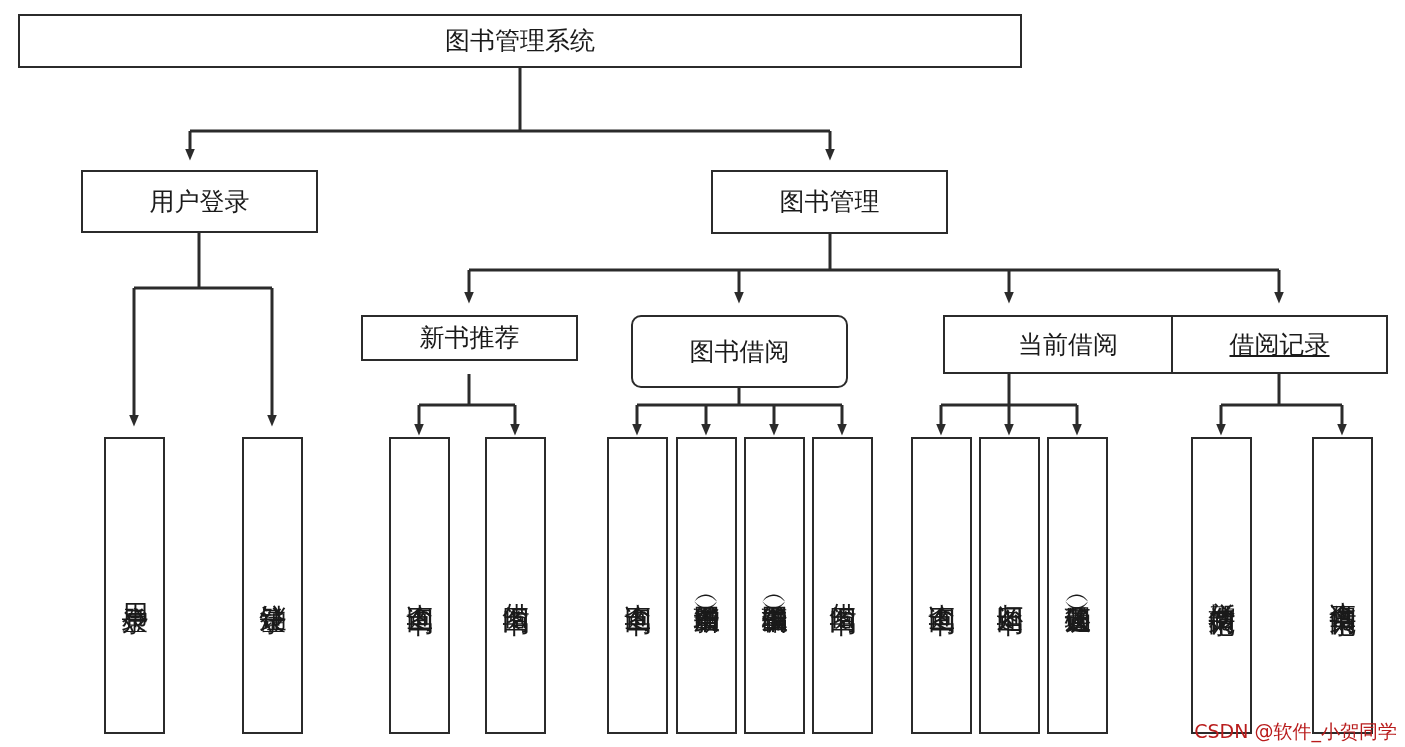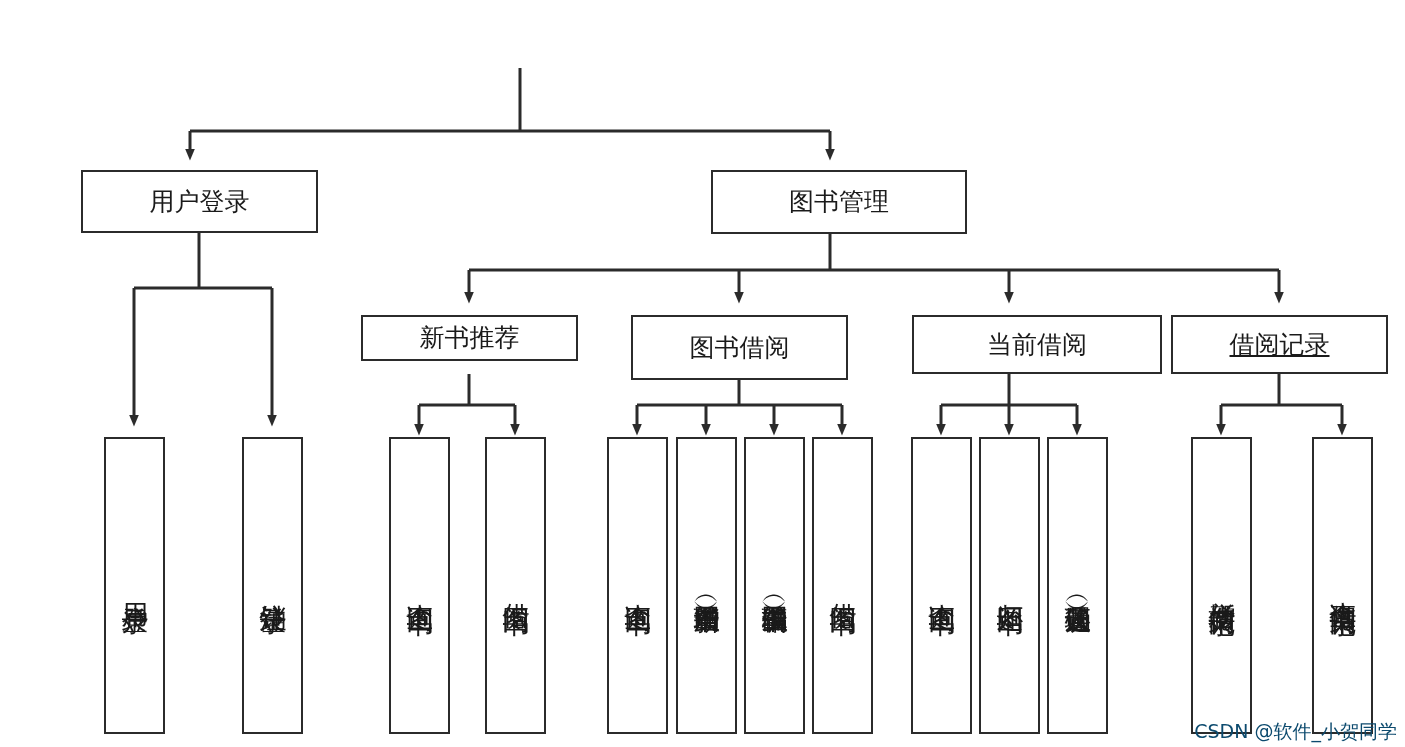--- a/index.html
+++ b/index.html
@@ -48,21 +48,21 @@
     padding:6px 0;
     align-items:center;
     justify-content:center;
     white-space:nowrap;
   }
   .watermark{
     position:absolute;
     right:8px;
     bottom:2px;
     font-size:19px;
-    color:#0c4a6e;
+    color:#b91c1c;
     white-space:nowrap;
     user-select:none;
   }
 </style>
 </head>
 <body>
 
 <div id="canvas">
 
   <svg class="edges" viewBox="0 0 1405 747">
@@ -108,27 +108,28 @@
       <path d="M1009,405 L1009,425" marker-end="url(#arrow)"></path>
       <path d="M1077,405 L1077,425" marker-end="url(#arrow)"></path>
 
       <path d="M1279,374 L1279,405"></path>
       <path d="M1221,405 L1342,405"></path>
       <path d="M1221,405 L1221,425" marker-end="url(#arrow)"></path>
       <path d="M1342,405 L1342,425" marker-end="url(#arrow)"></path>
     </g>
   </svg>
 
+  <div class="node root horiz" style="left:18px;top:14px;width:1004px;height:54px;">图书管理系统</div>
 
   <div class="node horiz" style="left:81px;top:170px;width:237px;height:63px;">用户登录</div>
-  <div class="node horiz" style="left:711px;top:170px;width:256px;height:64px;">图书管理</div>
+  <div class="node horiz" style="left:711px;top:170px;width:237px;height:64px;">图书管理</div>
 
   <div class="node horiz" style="left:361px;top:315px;width:217px;height:46px;">新书推荐</div>
-  <div class="node horiz" style="left:631px;top:315px;width:217px;height:65px;">图书借阅</div>
-  <div class="node horiz" style="left:912px;top:315px;width:250px;height:59px;">当前借阅</div>
+  <div class="node horiz" style="left:631px;top:315px;width:217px;height:73px;border-radius:10px;">图书借阅</div>
+  <div class="node horiz" style="left:943px;top:315px;width:250px;height:59px;">当前借阅</div>
   <div class="node horiz" style="left:1171px;top:315px;width:217px;height:59px;text-decoration:underline;">借阅记录</div>
 
   <div class="node leaf" style="left:104px;top:437px;width:61px;height:297px;">用户登录</div>
   <div class="node leaf" style="left:242px;top:437px;width:61px;height:297px;">注销登录</div>
 
   <div class="node leaf" style="left:389px;top:437px;width:61px;height:297px;">查询图书</div>
   <div class="node leaf" style="left:485px;top:437px;width:61px;height:297px;">借阅图书</div>
 
   <div class="node leaf" style="left:607px;top:437px;width:61px;height:297px;">查询图书</div>
   <div class="node leaf" style="left:676px;top:437px;width:61px;height:297px;font-size:26px;letter-spacing:0px;">新增图书（管理员）</div>

